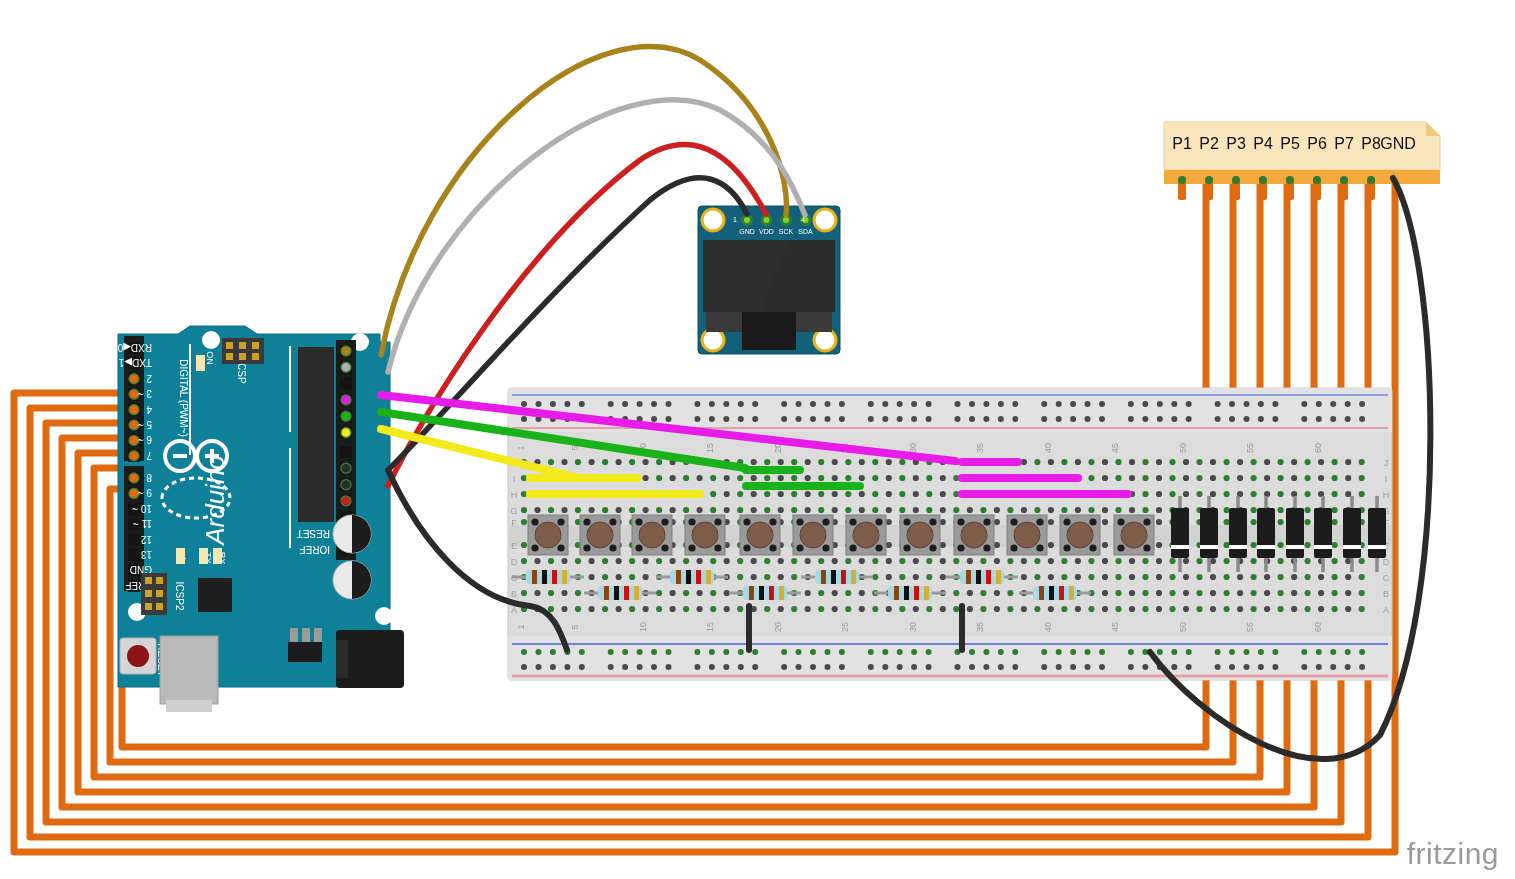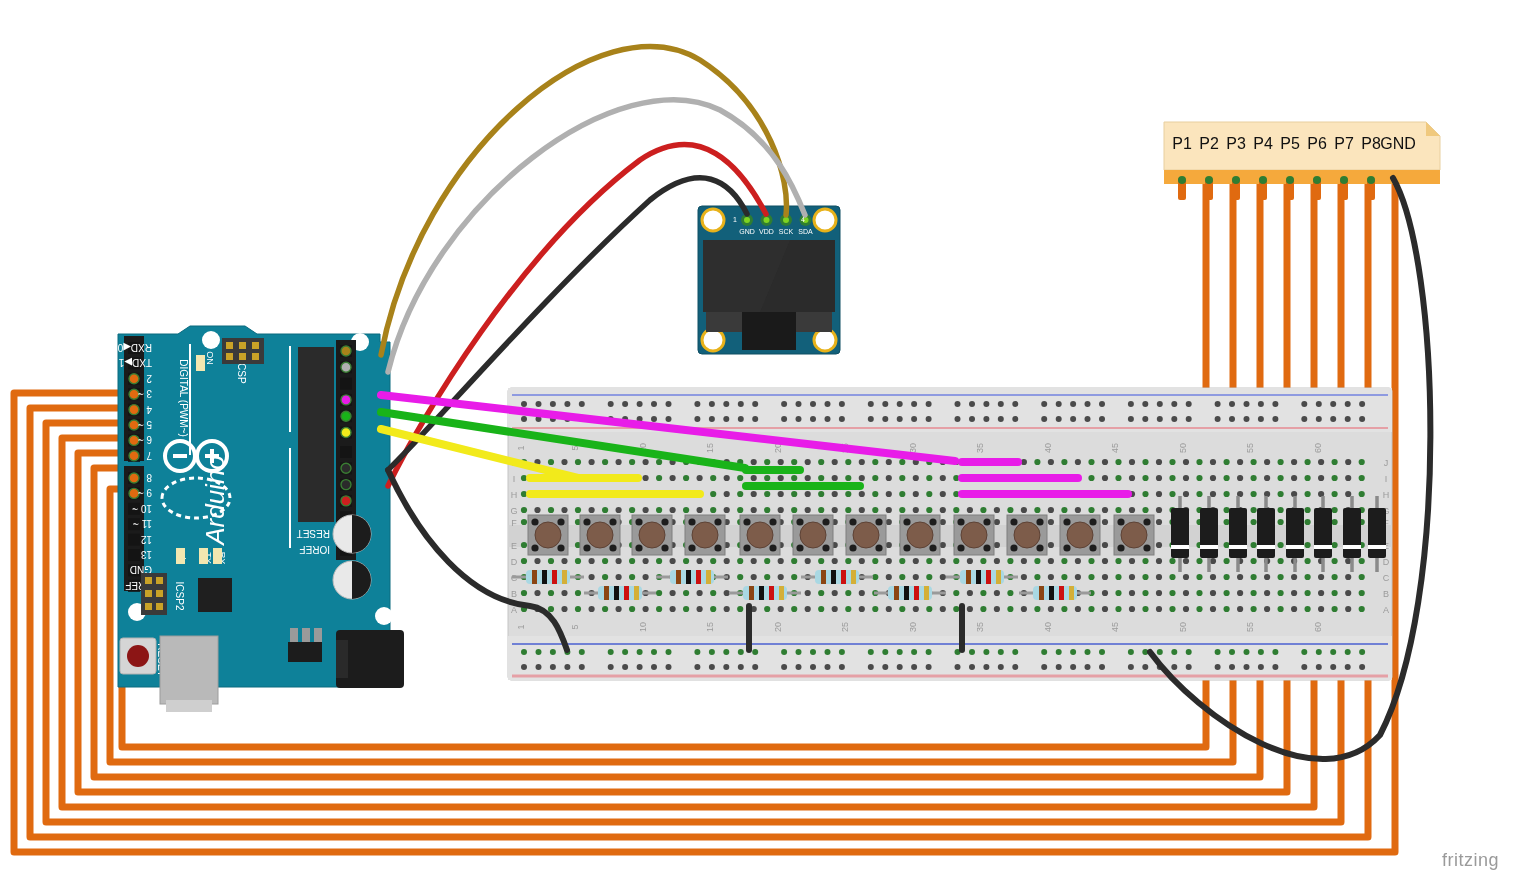--- a/index.html
+++ b/index.html
@@ -1,20 +1,20 @@
 <!DOCTYPE html>
 <html><head>
 <meta charset="utf-8">
 <style>
   html,body{margin:0;padding:0;background:#ffffff;}
   body{width:1515px;height:879px;overflow:hidden;font-family:"Liberation Sans",sans-serif;}
   #stage{position:relative;width:1515px;height:879px;background:#fff;}
   #stage svg{position:absolute;left:0;top:0;}
   .wm{position:absolute;right:16px;bottom:8px;font-family:"Liberation Sans",sans-serif;
-      font-size:18px;color:#9a9a9a;letter-spacing:.5px;}
+      font-size:30px;color:#9a9a9a;letter-spacing:.5px;}
 </style>
 </head>
 <body>
 
 <div id="stage">
 
 <svg width="1515" height="879" viewBox="0 0 1515 879" xmlns="http://www.w3.org/2000/svg">
   <defs>
     <clipPath id="bbclip">
           <rect x="508" y="388" width="884" height="292"></rect>

